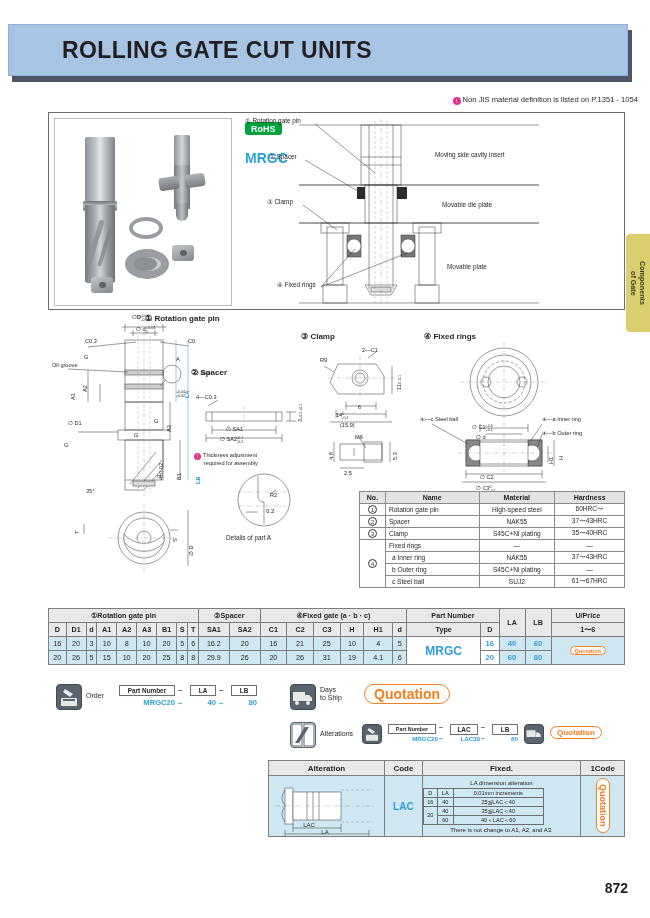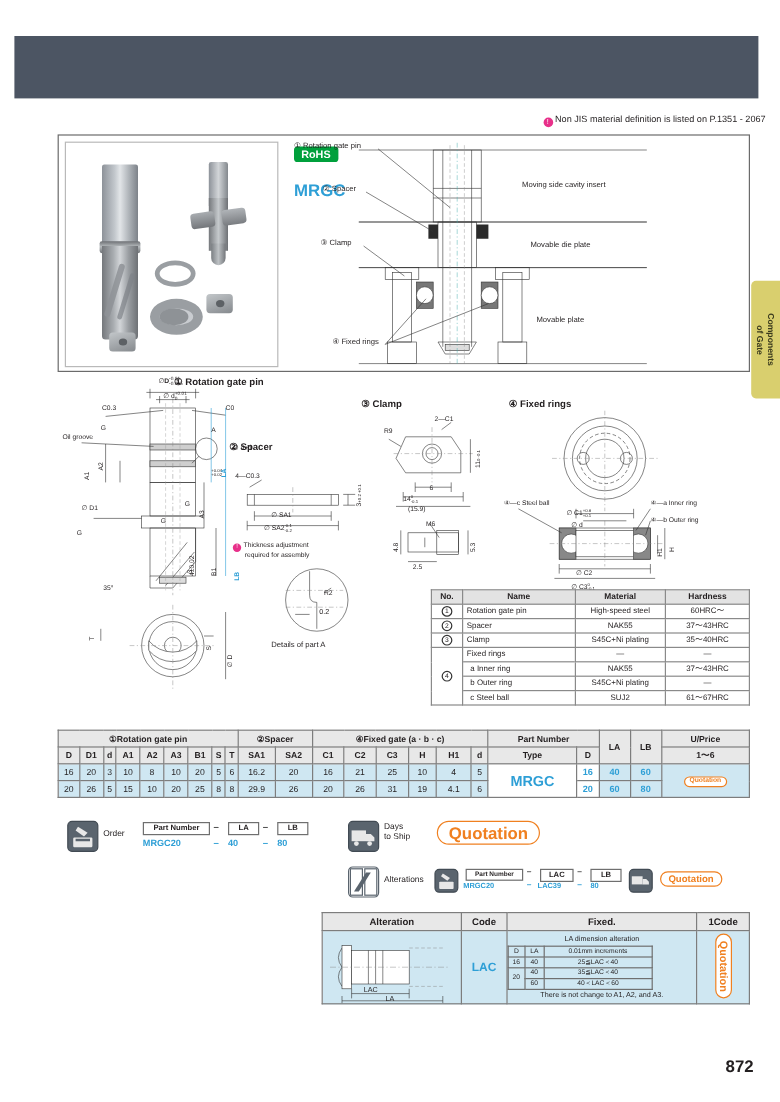--- a/index.html
+++ b/index.html
@@ -204,21 +204,21 @@
     background:#5a646e; border:1.5px solid #414a53;
   }
   .ord-lbl { position:absolute; font-size:7px; color:#231f20; line-height:8px; }
   .pn-box {
     position:absolute; border:1px solid #6f6f6f; background:#fff;
     font-size:6.4px; font-weight:bold; text-align:center;
     padding:1px 3px; white-space:nowrap;
   }
   .pn-val {
     position:absolute; color:#2e9fd6; font-size:7.6px; font-weight:bold;
-    text-align:left; white-space:nowrap;
+    text-align:right; white-space:nowrap;
   }
   .dash { position:absolute; color:#2e9fd6; font-size:8px; font-weight:bold; }
   .dash.dk { color:#444; }
   .quote-big {
     position:absolute; border:1.5px solid #f08020; color:#f08020;
     border-radius:10px; font-size:14px; font-weight:bold;
     padding:1px 9px; background:#fff; white-space:nowrap;
   }
   .quote-mid {
     position:absolute; border:1px solid #f08020; color:#f08020;
@@ -247,23 +247,26 @@
   .page-no {
     position:absolute; right:22px; bottom:22px;
     font-size:14px; font-weight:bold; color:#231f20;
   }
 </style>
 </head>
 <body>
 
 <div class="hdr-wrap">
   <div class="hdr-shadow"></div>
+  <div class="hdr-band">
+    <div class="hdr-title">ROLLING GATE CUT UNITS</div>
+  </div>
 </div>
 <div class="jis-note">
-  <span class="jis-mark">!</span><span>Non JIS material definition is listed on P.1351 - 2067</span>
+  <span class="jis-mark">!</span><span>Non JIS material definition is listed on P.1351 - 1054</span>
 </div>
 
 <div class="side-tab">
   <span>Components<br>of Gate</span>
 </div>
 
 <div class="frame">
 
   <div class="photo-box">
     <div class="pp pin-body"></div>

